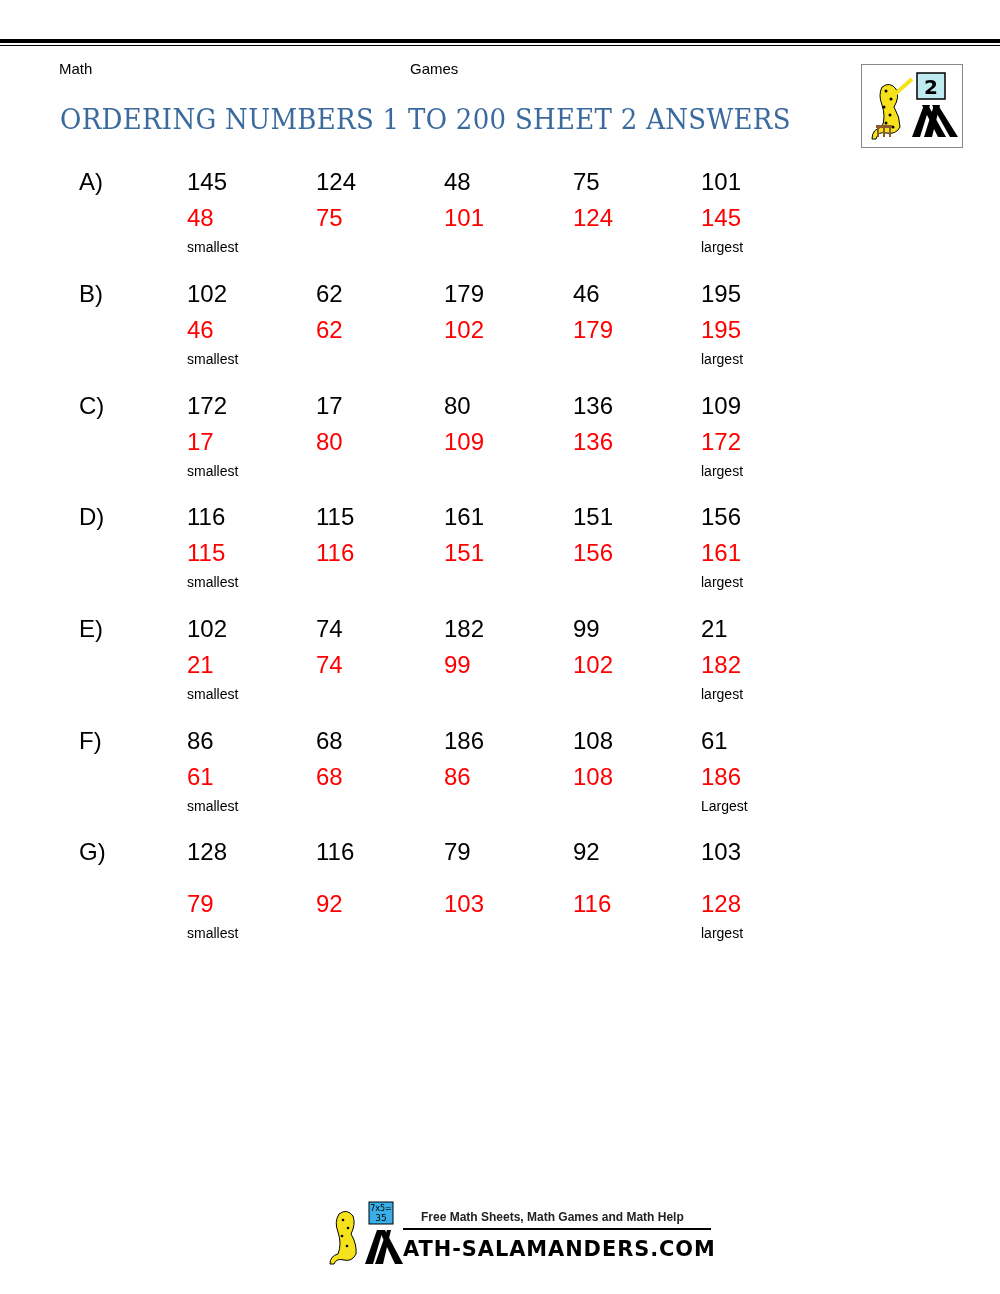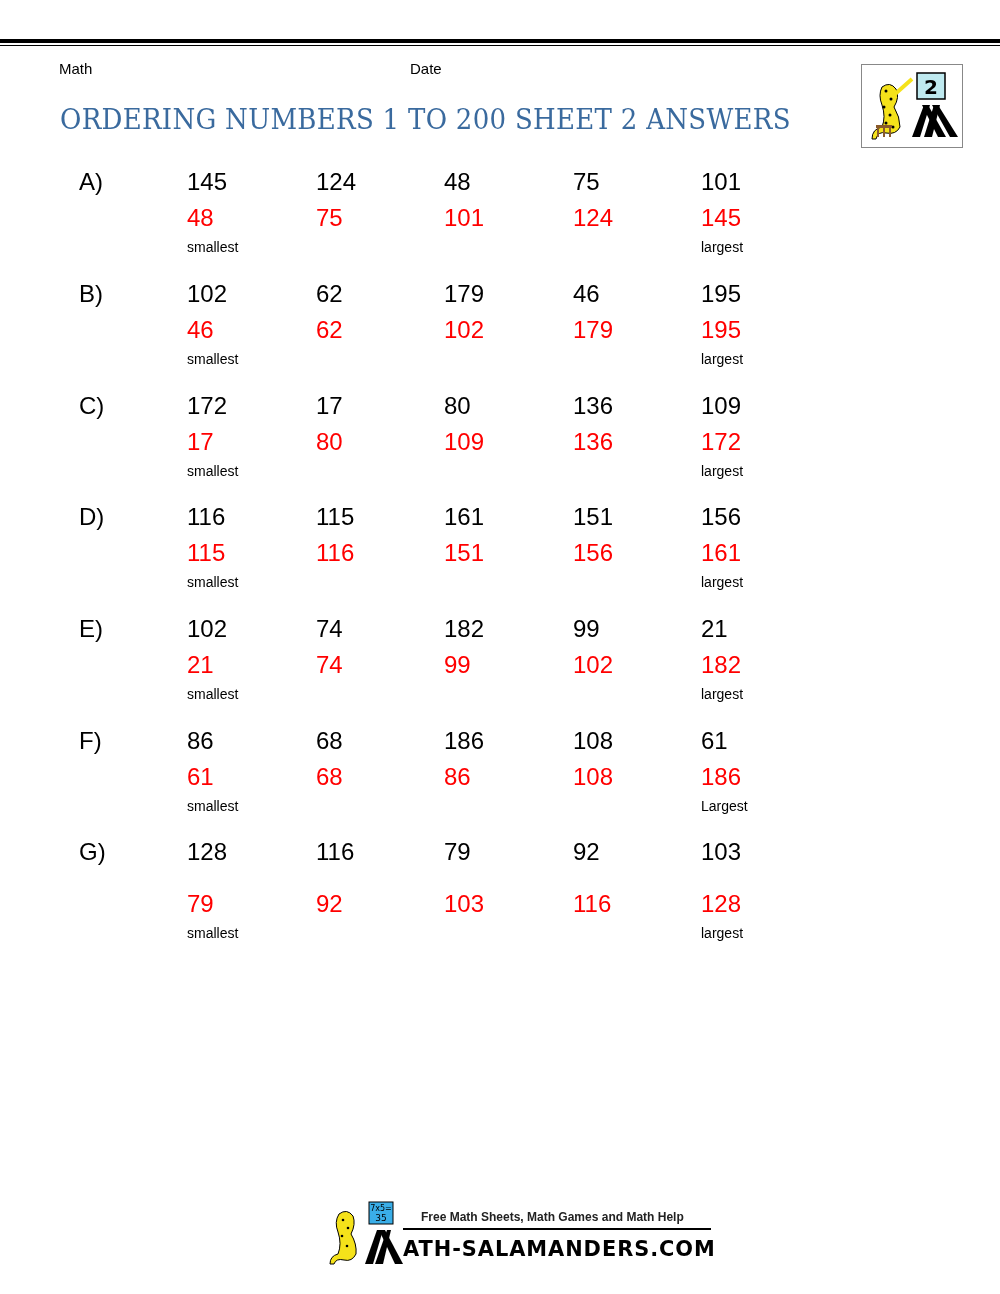--- a/index.html
+++ b/index.html
@@ -19,21 +19,21 @@
   .footer-line { position:absolute; left:78px; top:28px; width:308px; height:2px; background:#000; }
   .footer-brand { position:absolute; left:78px; top:36px; font-size:22px; font-weight:bold; letter-spacing:1px; color:#000; font-family:"DejaVu Sans", sans-serif; transform:scaleX(0.95); transform-origin:left top; white-space:nowrap; }
 </style>
 </head>
 <body>
 
 <div class="rule-thick"></div>
 <div class="rule-thin"></div>
 
 <div class="label" style="left:59px;">Math</div>
-<div class="label" style="left:410px;">Date</div>
+<div class="label" style="left:410px;">Games</div>
 
 <div class="title">ORDERING NUMBERS 1 TO 200 SHEET 2 ANSWERS</div>
 
 <div class="logo-box">
   <svg width="100" height="82" viewBox="0 0 100 82">
     <rect x="55" y="8" width="28" height="26" fill="#bfeaf0" stroke="#000" stroke-width="1.5"></rect>
     <text x="69" y="29" text-anchor="middle" font-family="DejaVu Sans, sans-serif" font-weight="bold" font-size="20" fill="#000">2</text>
     <polygon points="50,72 62,40 68,40 58,72" fill="#000"></polygon>
     <polygon points="62,72 72,40 78,40 70,72" fill="#000"></polygon>
     <polygon points="70,40 76,40 96,72 88,72" fill="#000"></polygon>

